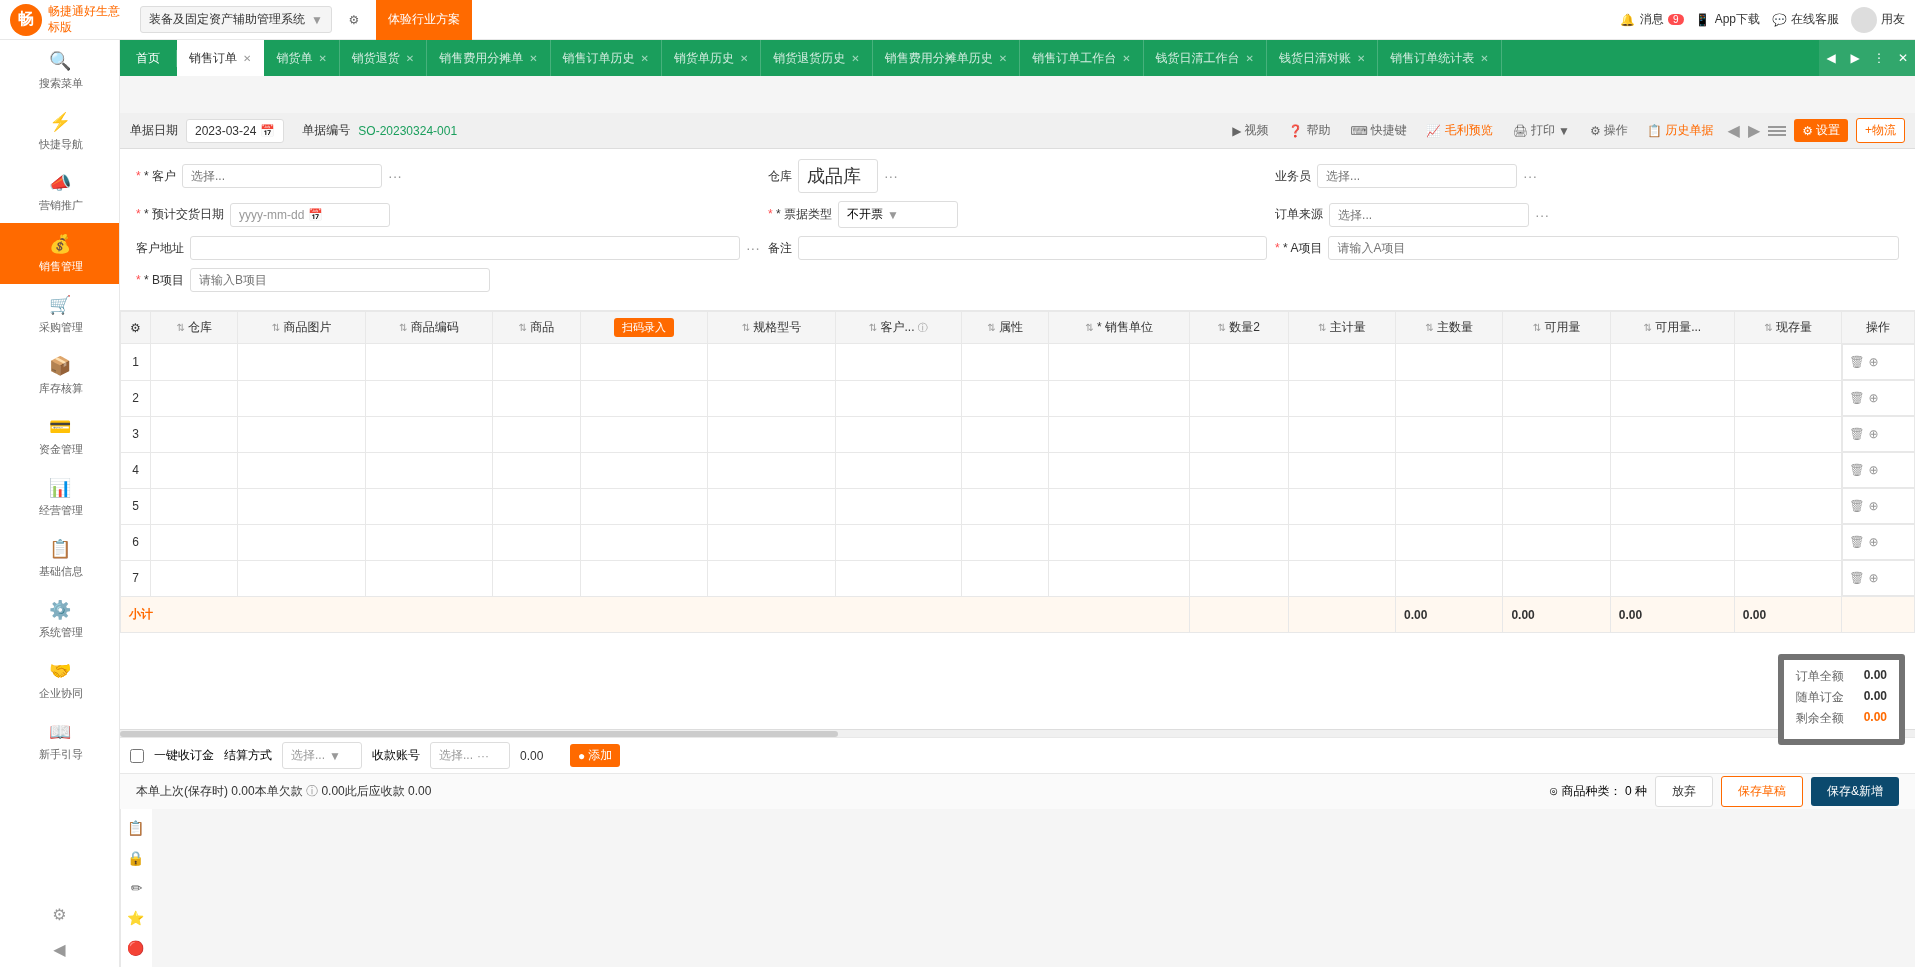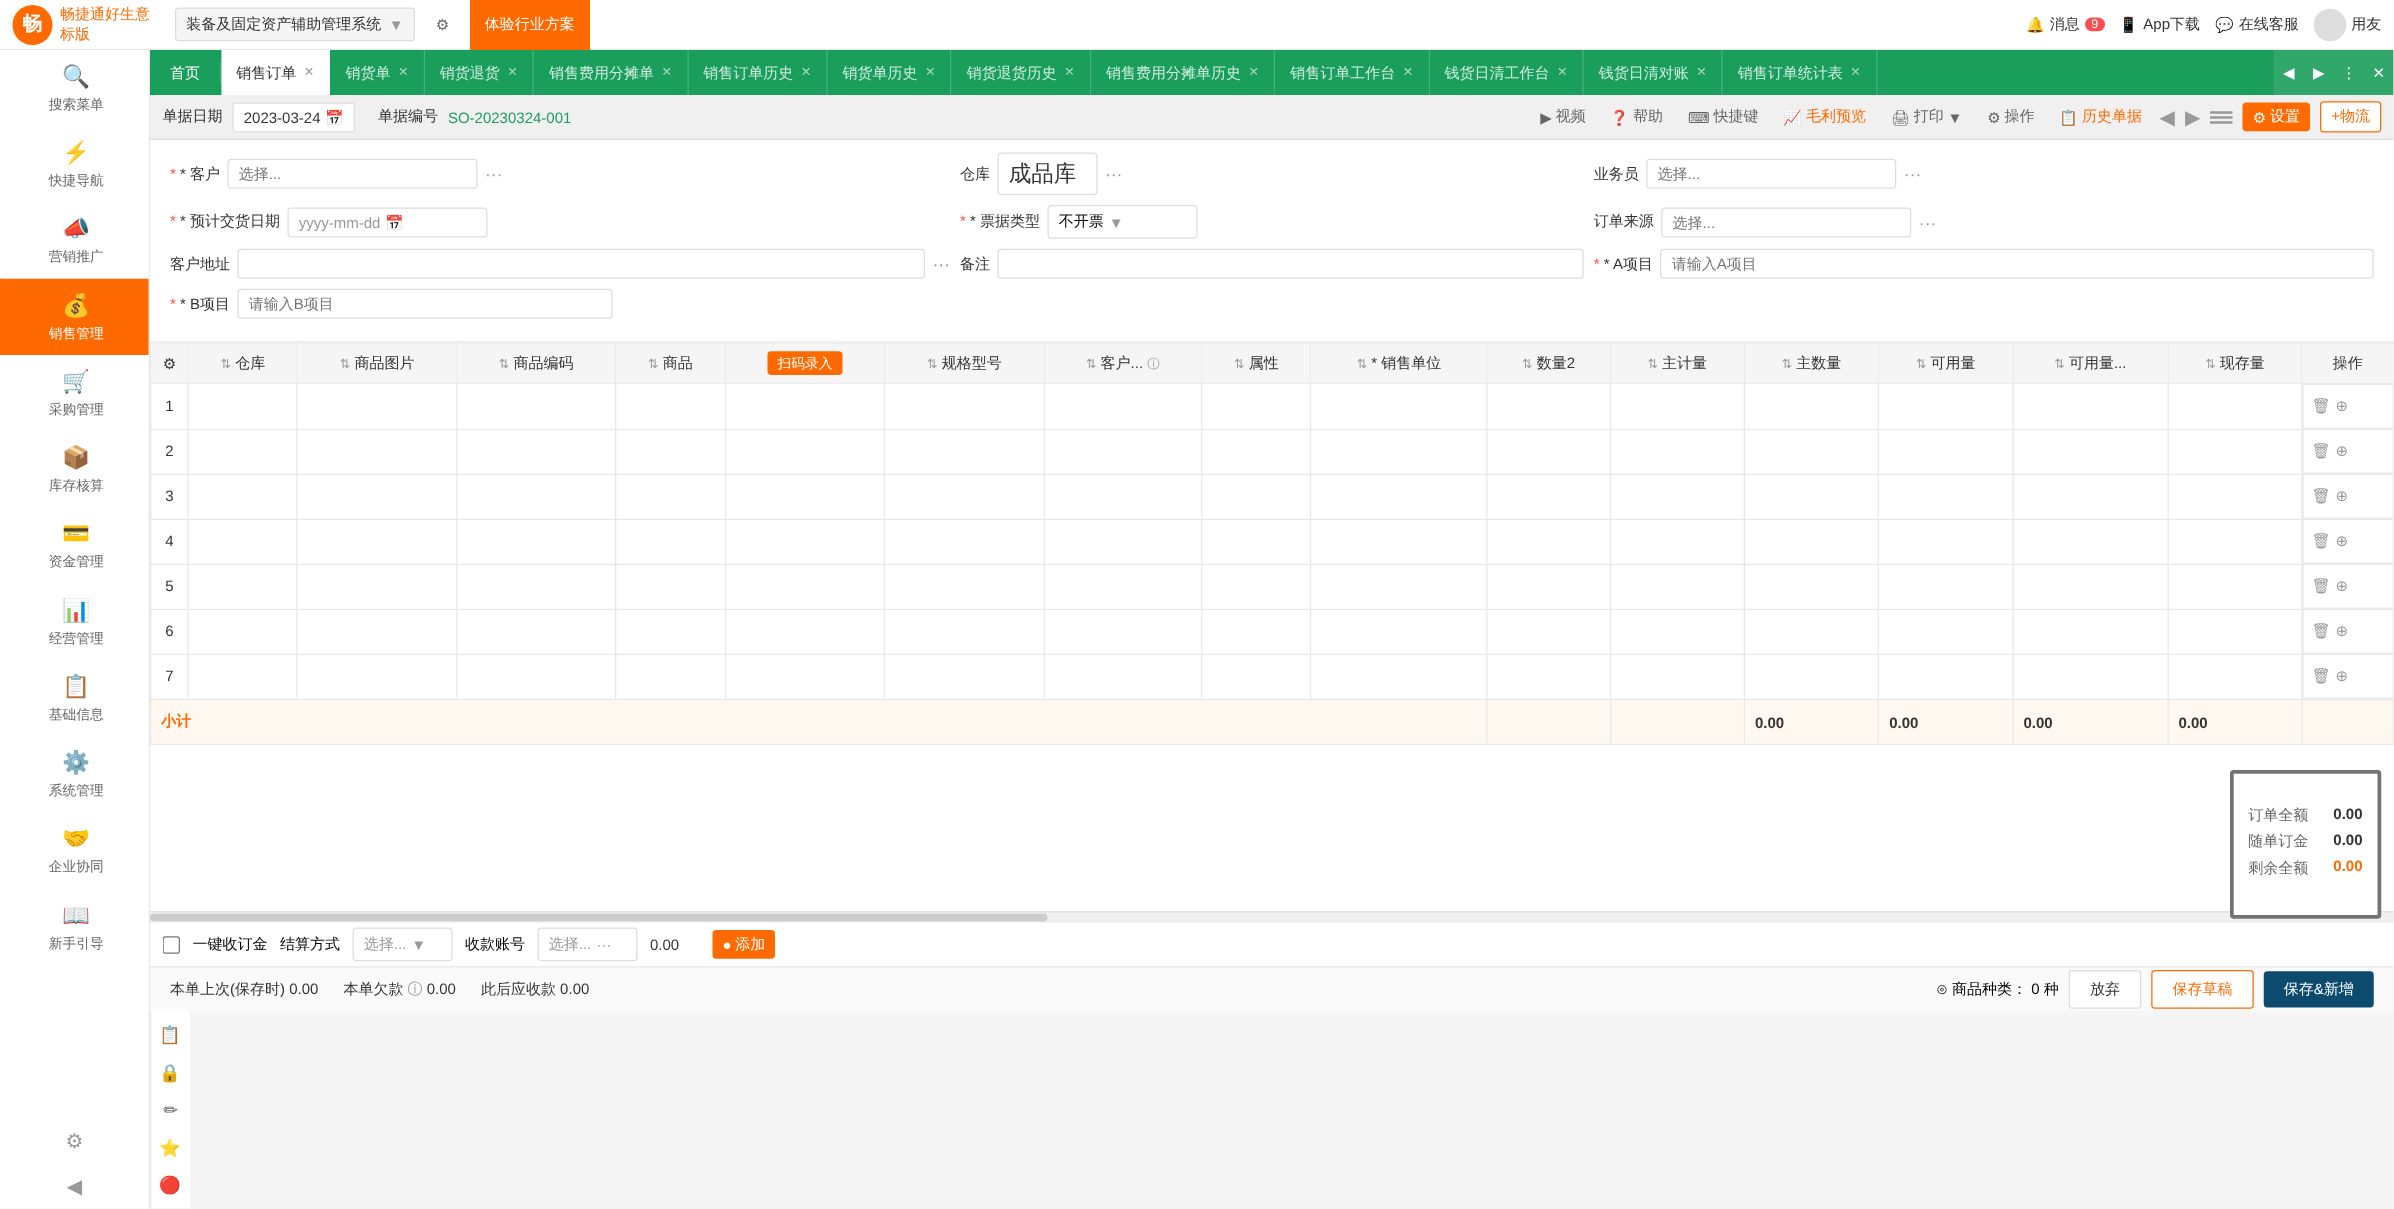--- a/index.html
+++ b/index.html
@@ -400,41 +400,40 @@
     .footer-amount { color: #333; font-size: 12px; min-width: 40px; }
 
     
     .bottom-summary {
       height: 36px;
       background: #fafafa;
       border-top: 1px solid #e8e8e8;
       display: flex;
       align-items: center;
       padding: 0 16px;
-      gap: 20px;
       flex-shrink: 0;
     }
     .summary-item { color: #333; font-size: 12px; }
     .summary-value { color: #333; }
     .bottom-actions {
       margin-left: auto;
       display: flex;
       gap: 8px;
       align-items: center;
     }
 
     
     .right-summary {
       position: absolute;
       right: 10px;
-      bottom: 74px;
-      background: #fff;
-      border: 3px solid #737373;
-      border-radius: 3px;
-      padding: 25px 12px;
+      bottom: 64px;
+      background: #fff;
+      border: 6px solid #737373;
+      border-radius: 3px;
+      padding: 8px 12px;
       font-size: 12px;
     }
     .right-summary-row {
       display: flex;
       justify-content: space-between;
       margin-bottom: 4px;
       gap: 20px;
     }
     .right-summary-label { color: #666; }
     .right-summary-value { color: #333; font-weight: bold; }
@@ -509,20 +508,21 @@
       background: #ccc;
       border-radius: 3px;
     }
 
     .content-main {
       flex: 1;
       display: flex;
       flex-direction: column;
       overflow: hidden;
       position: relative;
+      margin-top: 37px;
     }
   </style>
 </head>
 <body>
 
 <div class="top-bar">
   <div class="logo-area">
     <div class="logo-icon">畅</div>
     <div class="logo-text">
       <div>畅捷通好生意</div>

